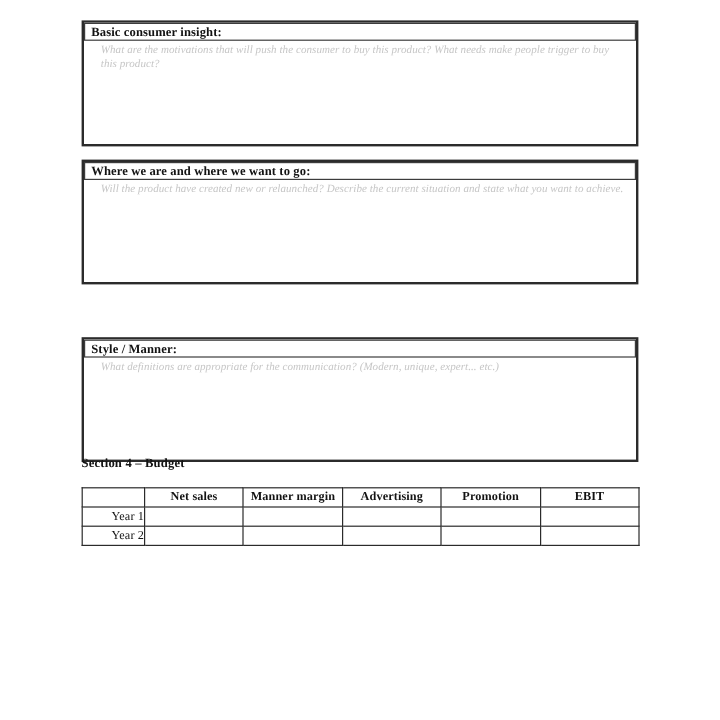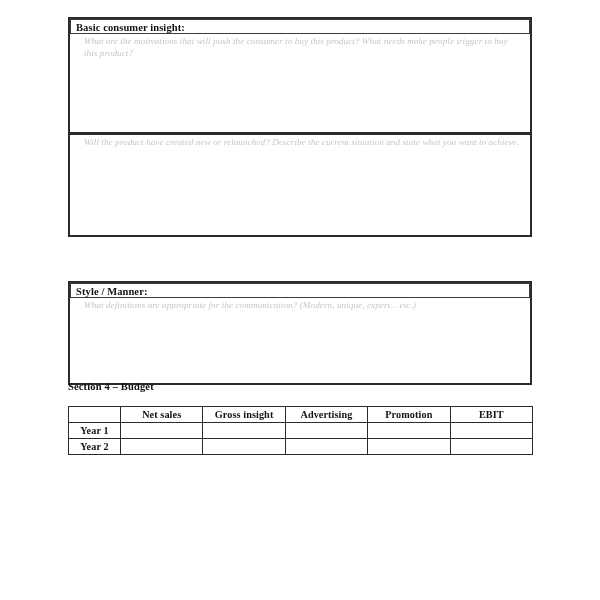--- a/index.html
+++ b/index.html
@@ -55,21 +55,21 @@
     padding: 2px 8px 0 14px;
     font-family: "Liberation Serif", serif;
     font-style: italic;
     font-size: 9.2px;
     line-height: 11.6px;
     color: #c6c6c6;
     letter-spacing: 0.05px;
   }
 
   
-  #box-insight       { top: 17px;  height: 117px; }
+  #box-insight       { top: 17px;  height: 105px; }
   #box-situation     { top: 133px; height: 104px; }
   #box-style         { top: 252px; height: 104px; margin-top: 29px; }
 
   
   .section-heading {
     position: absolute;
     left: 68px;
     top: 381px;
     font-family: "Liberation Serif", serif;
     font-weight: bold;
@@ -103,42 +103,43 @@
   table.budget th.col-head {
     font-weight: bold;
     text-align: center;
     vertical-align: middle;
     letter-spacing: 0.1px;
   }
   table.budget th.corner-cell {
     background: #ffffff;
   }
   table.budget th.row-head {
-    font-weight: bold;
-    text-align: center;
+    font-weight: normal;
+    text-align: right;
     vertical-align: middle;
     letter-spacing: 0.1px;
   }
   table.budget td.data-cell {
     background: #ffffff;
   }
   col.c-label { width: 52px; }
   col.c-data  { width: 82.4px; }
 </style>
 </head>
 <body>
 
 <div class="page">
 
   <div class="field-box" id="box-insight">
     <div class="field-title">Basic consumer insight:</div>
     <div class="field-placeholder">What are the motivations that will push the consumer to buy this product? What needs make people trigger to buy this product?</div>
   </div>
 
   <div class="field-box" id="box-situation">
+    <div class="field-title">Where we are and where we want to go:</div>
     <div class="field-placeholder">Will the product have created new or relaunched? Describe the current situation and state what you want to achieve.</div>
   </div>
 
   <div class="field-box" id="box-style">
     <div class="field-title">Style / Manner:</div>
     <div class="field-placeholder">What definitions are appropriate for the communication? (Modern, unique, expert... etc.)</div>
   </div>
 
   <div class="section-heading">Section 4 – Budget</div>
 
@@ -149,21 +150,21 @@
         <col class="c-data">
         <col class="c-data">
         <col class="c-data">
         <col class="c-data">
         <col class="c-data">
       </colgroup>
       <thead>
         <tr>
           <th class="corner-cell"></th>
           <th class="col-head">Net sales</th>
-          <th class="col-head">Gross insight</th>
+          <th class="col-head">Manner margin</th>
           <th class="col-head">Advertising</th>
           <th class="col-head">Promotion</th>
           <th class="col-head">EBIT</th>
         </tr>
       </thead>
       <tbody>
         <tr>
           <th class="row-head">Year 1</th>
           <td class="data-cell"></td>
           <td class="data-cell"></td>

